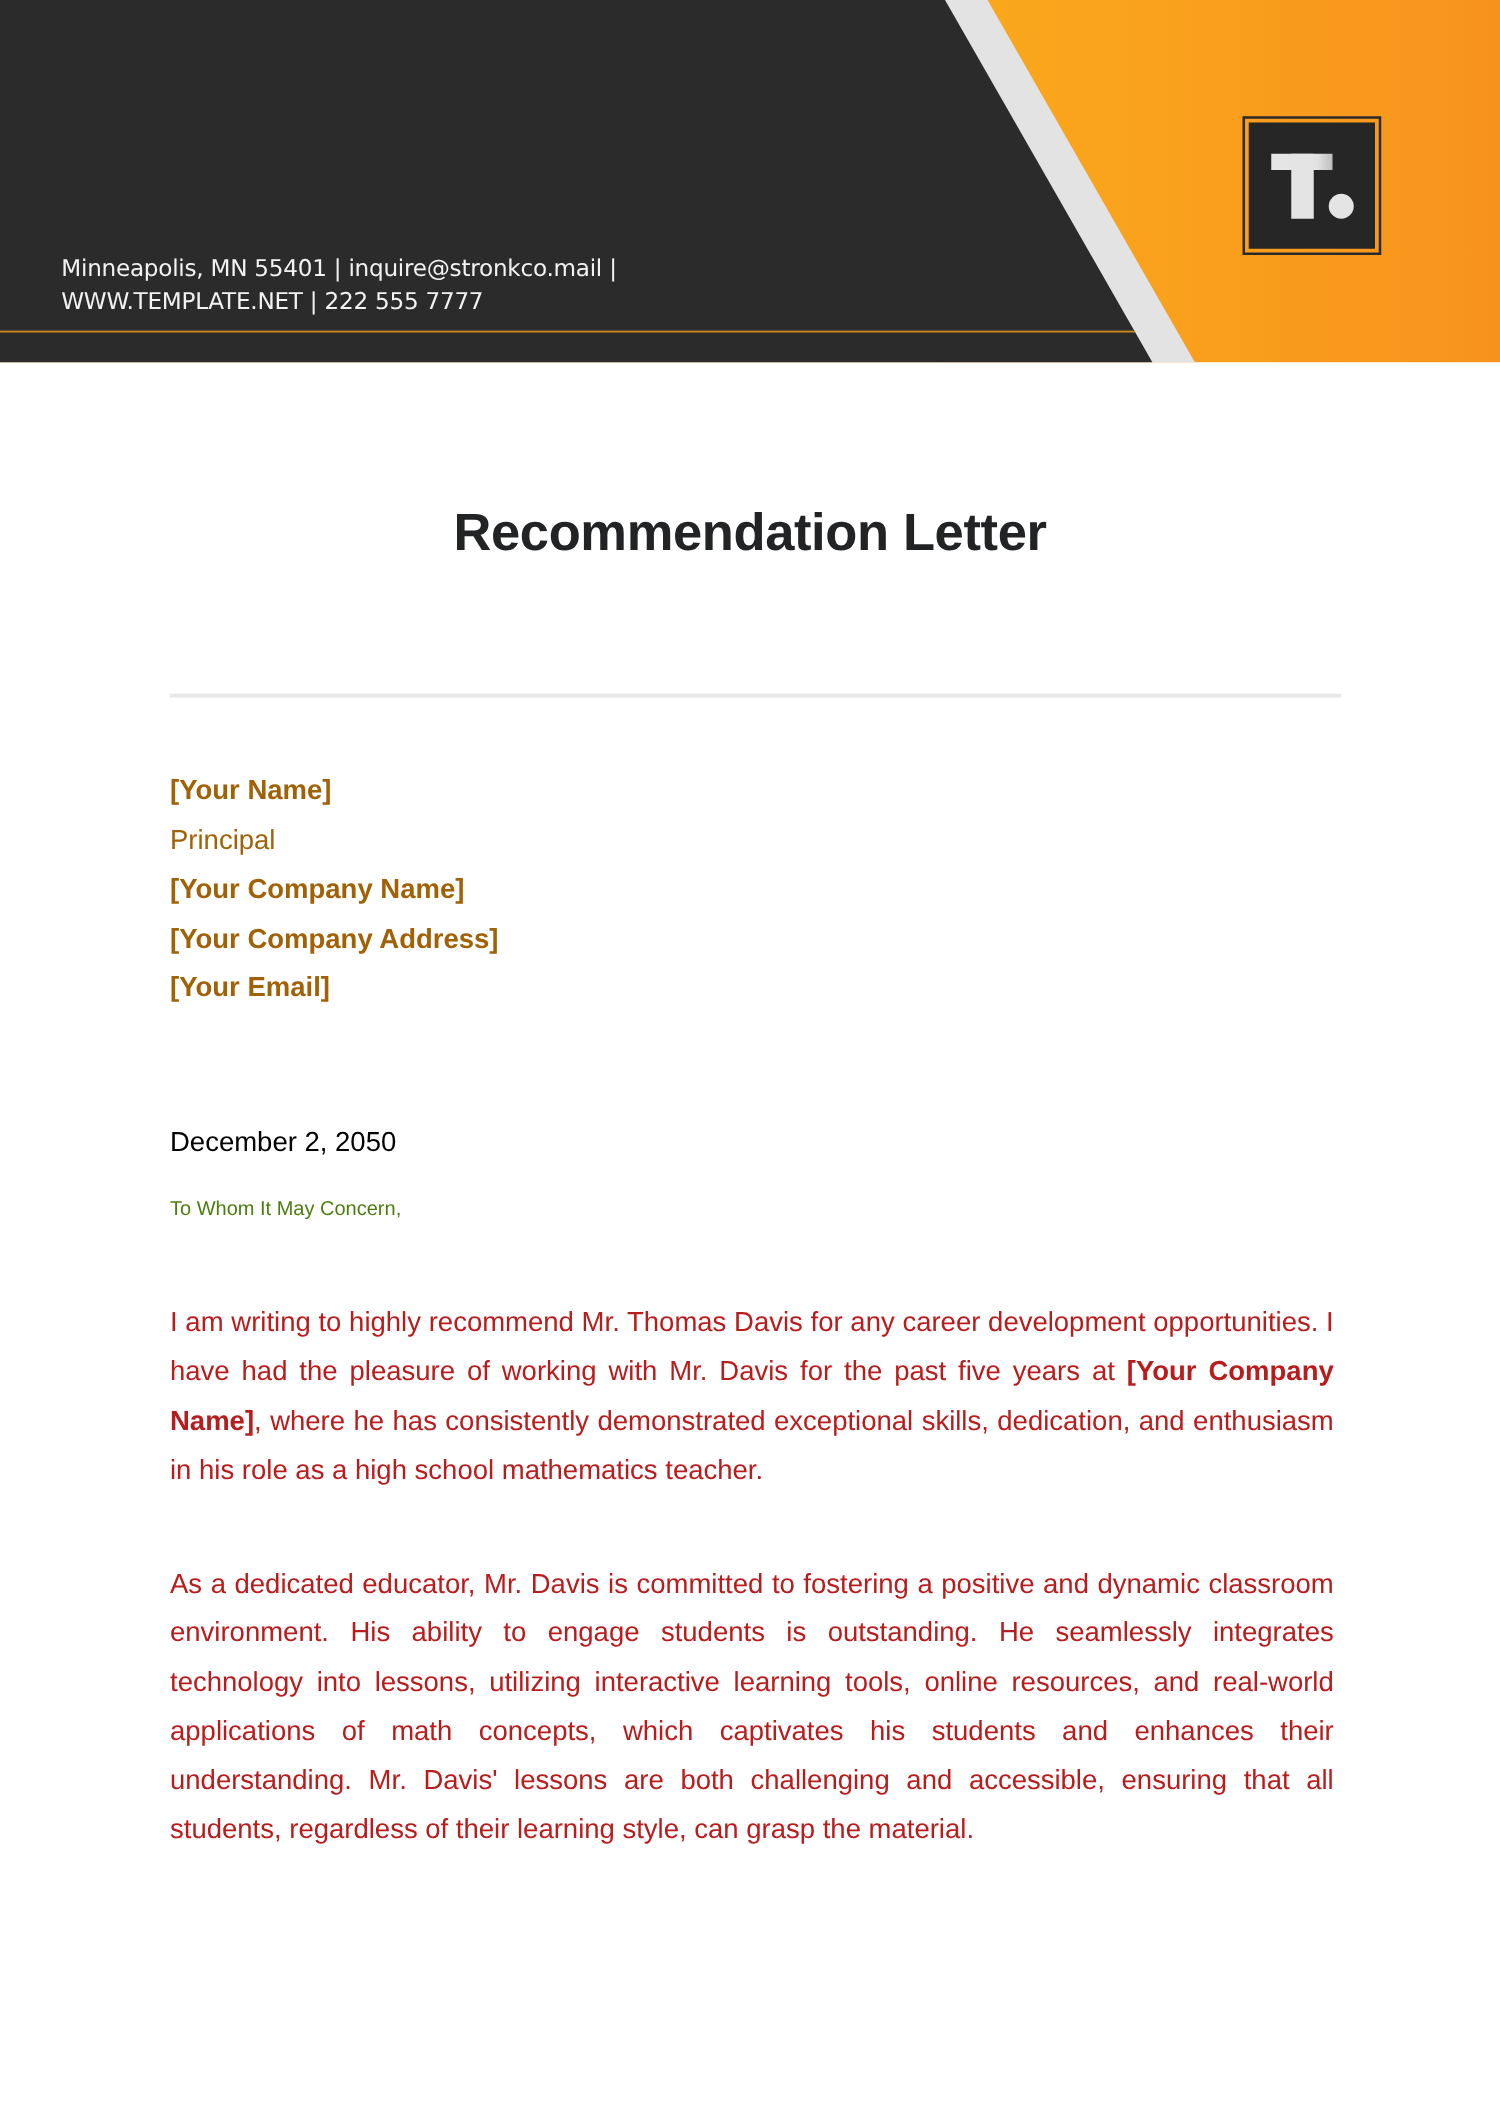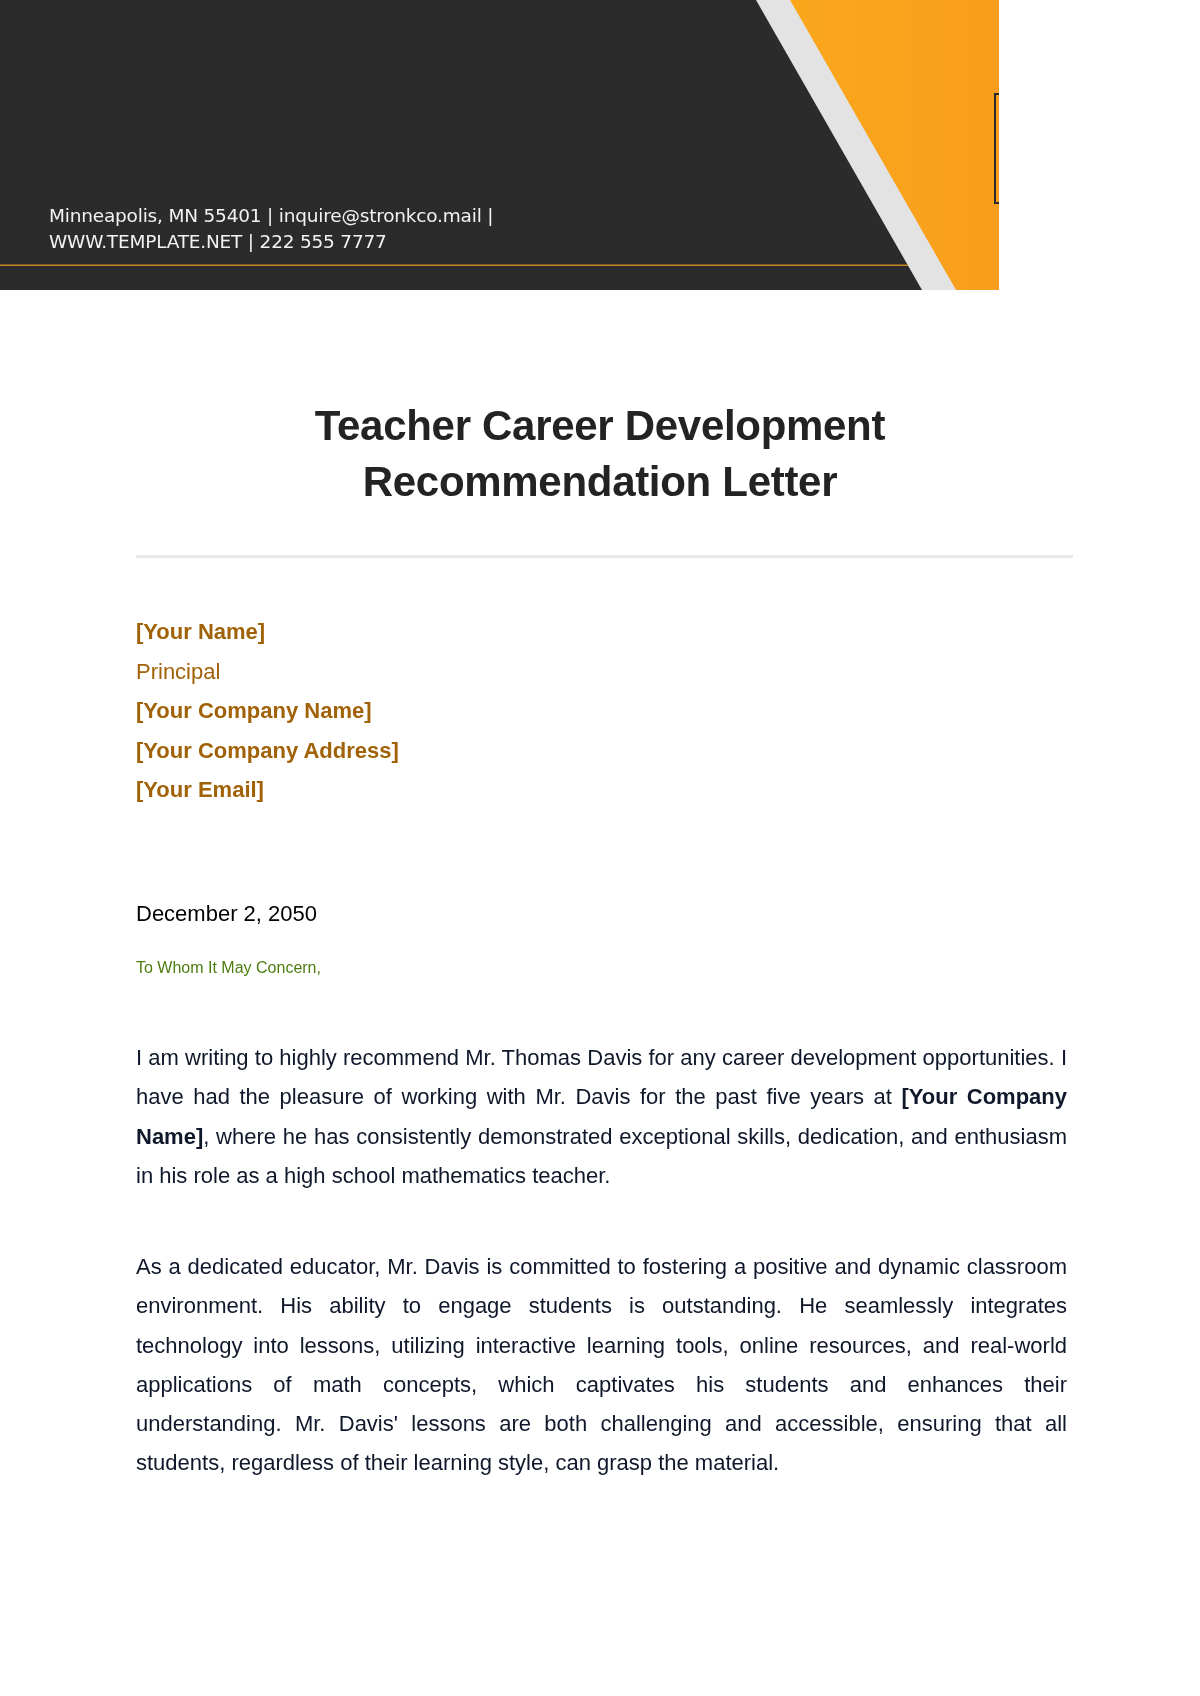--- a/index.html
+++ b/index.html
@@ -1,19 +1,19 @@
 <!DOCTYPE html>
 <html><head>
 <meta charset="utf-8">
 <style>
   * { margin: 0; padding: 0; box-sizing: border-box; }
   html, body { width: 1200px; height: 1696px; background: #ffffff; overflow: hidden; }
   body { position: relative; font-family: "Liberation Sans", "DejaVu Sans", sans-serif; color: #111111; }
 
-  .header { position: absolute; left: 0; top: 0; width: 999px; height: 290px; overflow: hidden; }
+  .header { position: absolute; left: 0; top: 0; width: 1200px; height: 290px; overflow: hidden; }
   .header svg.bg { position: absolute; left: 0; top: 0; }
   .contact {
     position: absolute; left: 49px; top: 203px; width: 560px;
     font-family: "DejaVu Sans", sans-serif; font-size: 18.5px; line-height: 26px;
     color: #f2f2f2; letter-spacing: -0.2px;
   }
   .logo {
     position: absolute; left: 994px; top: 93px; width: 111px; height: 111px;
     border: 2px solid #2a2a2a; padding: 3px; background: transparent;
   }
@@ -29,21 +29,21 @@
 
   .sender { position: absolute; left: 136px; top: 612px; font-size: 22px; line-height: 39.5px; color: #a16207; }
   .sender .b { font-weight: bold; display: block; }
   .sender .n { font-weight: normal; display: block; }
 
   .date { position: absolute; left: 136px; top: 858px; font-size: 22px; line-height: 39px; color: #000; margin-top: 36px; }
   .salutation { position: absolute; left: 136px; top: 948px; font-size: 16px; line-height: 39px; color: #4d7c0f; }
 
   .para {
     position: absolute; left: 136px; width: 931px; font-size: 22px; line-height: 39.3px;
-    text-align: justify; color: #0f172a;
+    text-align: justify; color: #b91c1c;
   }
   .para .b { font-weight: bold; }
   .p1 { top: 1038px; }
   .p2 { top: 1247px; }
 </style>
 </head>
 <body>
 
 <div class="header">
   <svg class="bg" width="1200" height="290" viewBox="0 0 1200 290">
@@ -77,21 +77,20 @@
         </defs>
         <rect x="18" y="25" width="49" height="13" fill="url(#tg)"></rect>
         <rect x="34" y="25" width="18" height="52" fill="#e4e4e4"></rect>
         <circle cx="74" cy="67" r="10" fill="#e4e4e4"></circle>
       </svg>
     </div>
   </div>
 </div>
 
 <div class="title">
-  <div>Teacher Career Development</div>
   <div>Recommendation Letter</div>
 </div>
 
 <div class="separator"></div>
 
 <div class="sender">
   <span class="b">[Your Name]</span>
   <span class="n">Principal</span>
   <span class="b">[Your Company Name]</span>
   <span class="b">[Your Company Address]</span>

